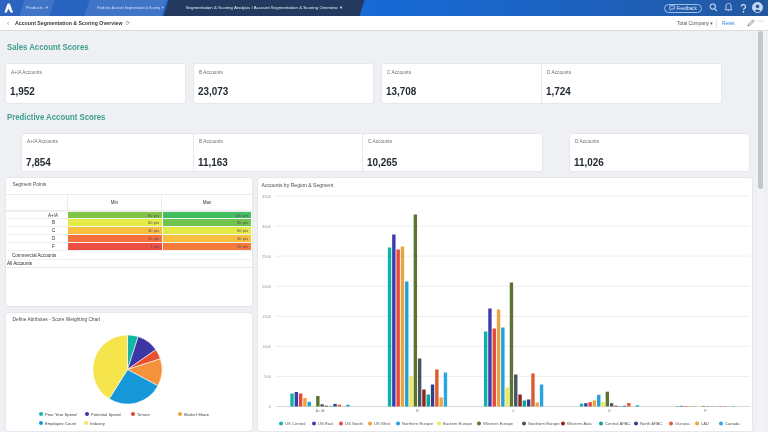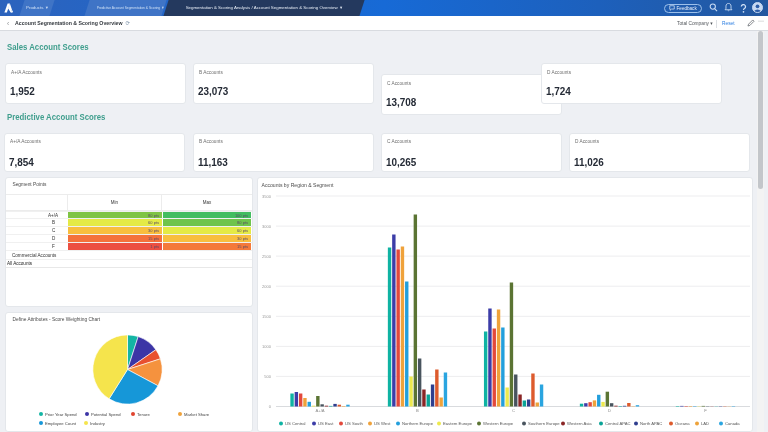--- a/index.html
+++ b/index.html
@@ -78,39 +78,39 @@
 
 <div class="sect" style="left:7px;top:41px">Sales Account Scores</div>
 <div class="card" style="left:5px;top:63px;height:40.5px">
     <div class="klabel">A+/A Accounts</div>
     <div class="kval" style="top:20px">1,952</div>
   </div>
 <div class="card" style="left:193px;top:63px;height:40.5px">
     <div class="klabel">B Accounts</div>
     <div class="kval" style="top:20px">23,073</div>
   </div>
-<div class="card" style="left:381px;top:74px;height:40.5px">
+<div class="card" style="left:381px;top:63px;height:40.5px">
     <div class="klabel">C Accounts</div>
     <div class="kval" style="top:20px">13,708</div>
   </div>
 <div class="card" style="left:541px;top:63px;height:40.5px">
     <div class="klabel">D Accounts</div>
     <div class="kval" style="top:20px">1,724</div>
   </div>
 
 <div class="sect" style="left:7px;top:111px">Predictive Account Scores</div>
-<div class="card" style="left:4px;top:132.5px;height:39.5px">
+<div class="card" style="left:21px;top:132.5px;height:39.5px">
     <div class="klabel">A+/A Accounts</div>
     <div class="kval" style="top:21px">7,854</div>
   </div>
 <div class="card" style="left:193px;top:132.5px;height:39.5px">
     <div class="klabel">B Accounts</div>
     <div class="kval" style="top:21px">11,163</div>
   </div>
-<div class="card" style="left:381px;top:132.5px;height:39.5px">
+<div class="card" style="left:362px;top:132.5px;height:39.5px">
     <div class="klabel">C Accounts</div>
     <div class="kval" style="top:21px">10,265</div>
   </div>
 <div class="card" style="left:569px;top:132.5px;height:39.5px">
     <div class="klabel">D Accounts</div>
     <div class="kval" style="top:21px">11,026</div>
   </div>
 
 <div class="panel" style="left:5px;top:177px;width:248px;height:130px">
   <div class="ptitle">Segment Points</div>

